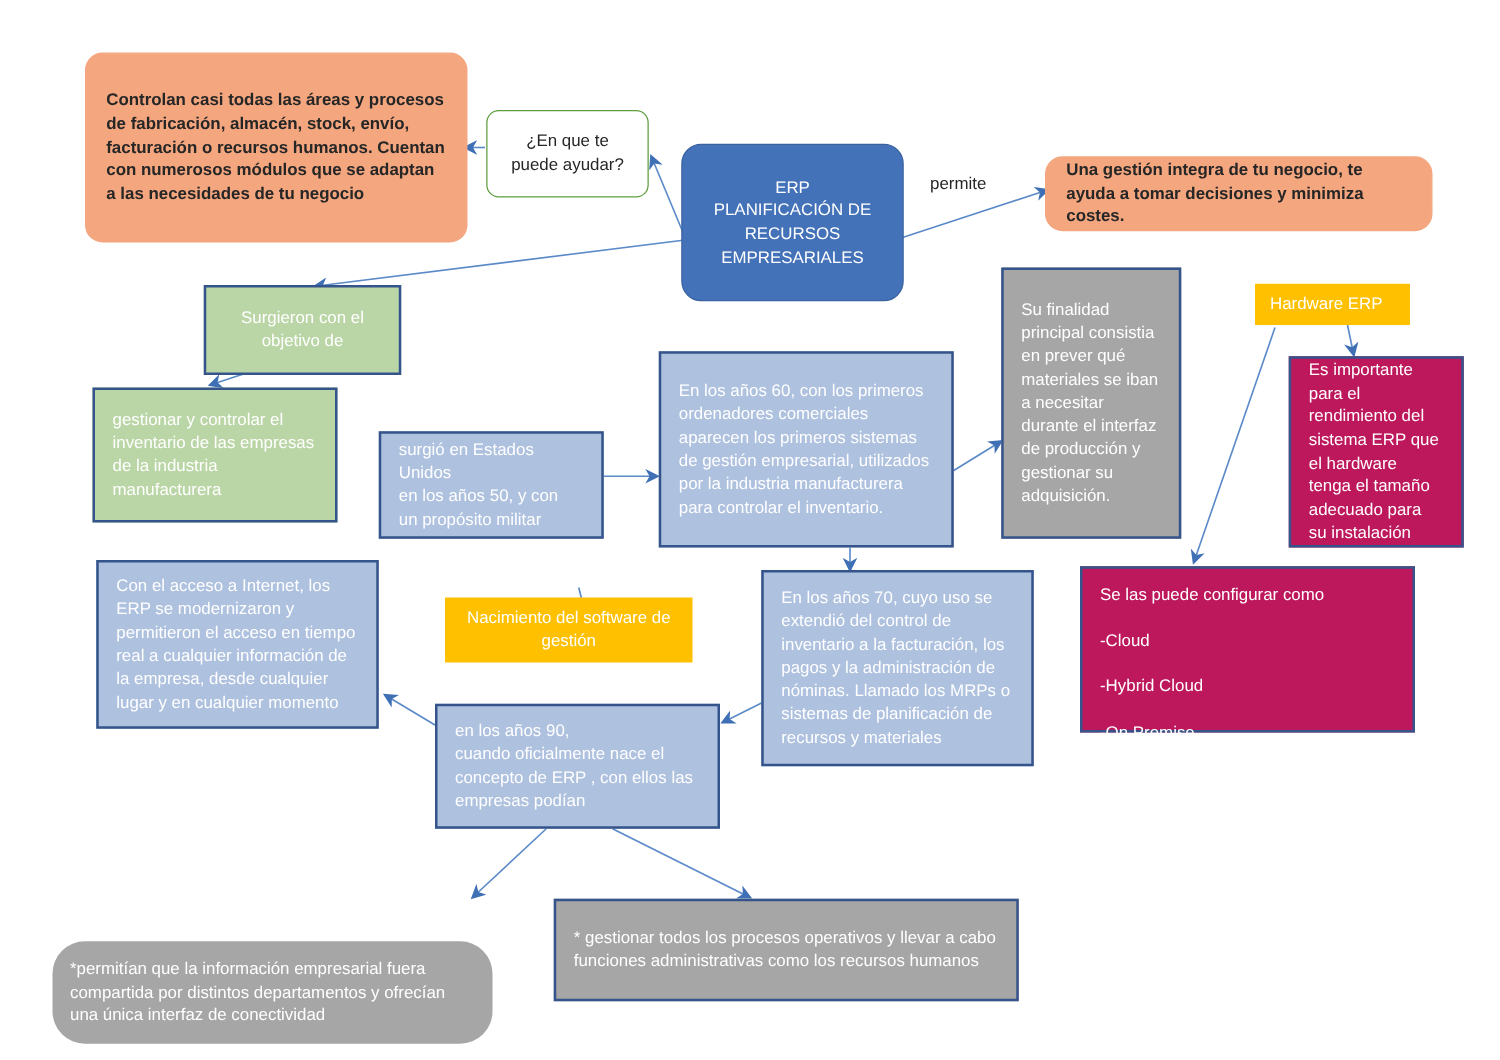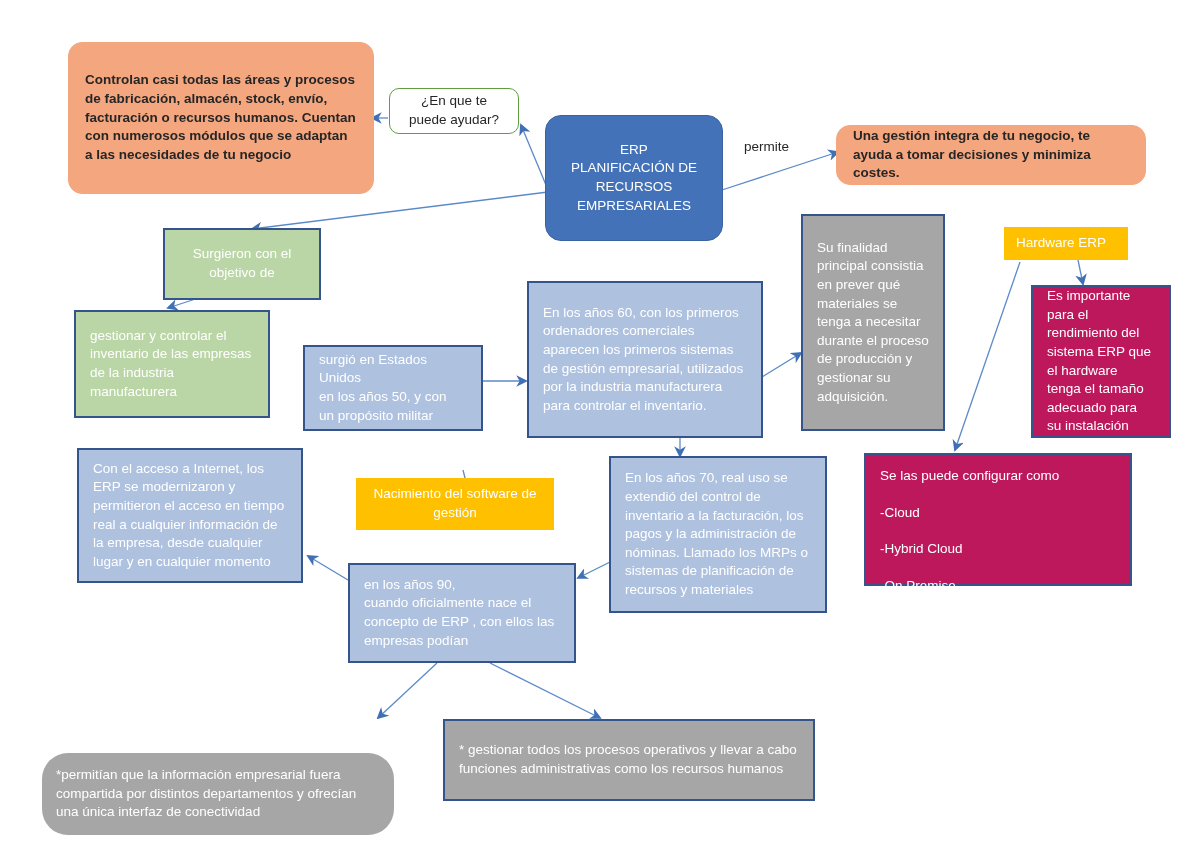--- a/index.html
+++ b/index.html
@@ -153,21 +153,21 @@
 
     <line x1="1078" y1="260" x2="1083" y2="284" stroke="#5B8AC9" stroke-width="1.3" marker-end="url(#ah)"></line>
 
     <line x1="1020" y1="262" x2="955" y2="450" stroke="#5B8AC9" stroke-width="1.3" marker-end="url(#ah)"></line>
   </svg>
 
   <div class="node salmon" style="left:68px; top:42px; width:306px; height:152px;">
     <span class="txt">Controlan casi todas las áreas y procesos de fabricación, almacén, stock, envío, facturación o recursos humanos. Cuentan con numerosos módulos que se adaptan a las necesidades de tu negocio</span>
   </div>
 
-  <div class="node whitegreen" style="left:389px; top:88px; width:130px; height:46px;">
+  <div class="node whitegreen" style="left:389px; top:88px; width:130px; height:70px;">
     <span class="txt">¿En que te
 puede ayudar?</span>
   </div>
 
   <div class="node bluebig" style="left:545px; top:115px; width:178px; height:126px;">
     <span class="txt" style="margin-bottom:0;">ERP</span>
     <span class="txt">PLANIFICACIÓN DE
 RECURSOS
 EMPRESARIALES</span>
   </div>
@@ -194,42 +194,42 @@
     <span class="txt"> surgió en Estados Unidos
 en los años 50, y con
 un propósito militar</span>
   </div>
 
   <div class="node lightblue" style="left:527px; top:281px; width:236px; height:157px;">
     <span class="txt">En los años 60, con los primeros ordenadores comerciales aparecen los primeros sistemas de gestión empresarial, utilizados por la industria manufacturera para controlar el inventario.</span>
   </div>
 
   <div class="node gray" style="left:801px; top:214px; width:144px; height:217px;">
-    <span class="txt"> Su finalidad principal consistia en prever qué materiales se tenga a necesitar durante el proceso de producción y gestionar su adquisición.</span>
+    <span class="txt"> Su finalidad principal consistia en prever qué materiales se iban a necesitar durante el interfaz de producción y gestionar su adquisición.</span>
   </div>
 
   <div class="node orange" style="left:1004px; top:227px; width:124px; height:33px;">
     <span class="txt">Hardware ERP</span>
   </div>
 
   <div class="node darkgreen" style="left:1031px; top:285px; width:140px; height:153px;">
     <span class="txt">Es importante para el rendimiento del sistema ERP que el hardware tenga el tamaño adecuado para su instalación</span>
   </div>
 
   <div class="node lightblue" style="left:77px; top:448px; width:226px; height:135px;">
     <span class="txt">Con el acceso a Internet, los ERP se modernizaron y permitieron el acceso en tiempo real a cualquier información de la empresa, desde cualquier lugar y en cualquier momento</span>
   </div>
 
   <div class="node orange center" style="left:356px; top:478px; width:198px; height:52px;">
     <span class="txt">Nacimiento del software de
 gestión</span>
   </div>
 
   <div class="node lightblue" style="left:609px; top:456px; width:218px; height:157px;">
-    <span class="txt">En los años 70, real uso se extendió del control de inventario a la facturación, los pagos y la administración de nóminas. Llamado los MRPs o sistemas de planificación de recursos y materiales</span>
+    <span class="txt">En los años 70, cuyo uso se extendió del control de inventario a la facturación, los pagos y la administración de nóminas. Llamado los MRPs o sistemas de planificación de recursos y materiales</span>
   </div>
 
   <div class="node lightblue" style="left:348px; top:563px; width:228px; height:100px;">
     <span class="txt">en los años 90,
 cuando oficialmente nace el
 concepto de ERP , con ellos las
 empresas podían</span>
   </div>
 
   <div class="node darkgreen" style="left:864px; top:453px; width:268px; height:133px; justify-content:flex-start; padding-top:12px;">

